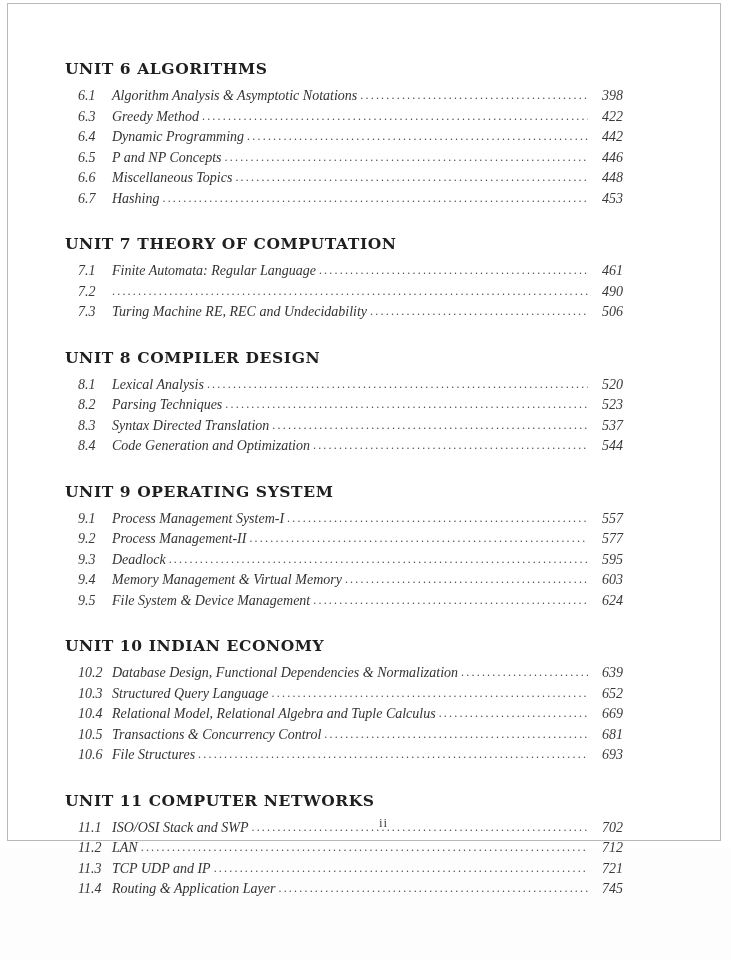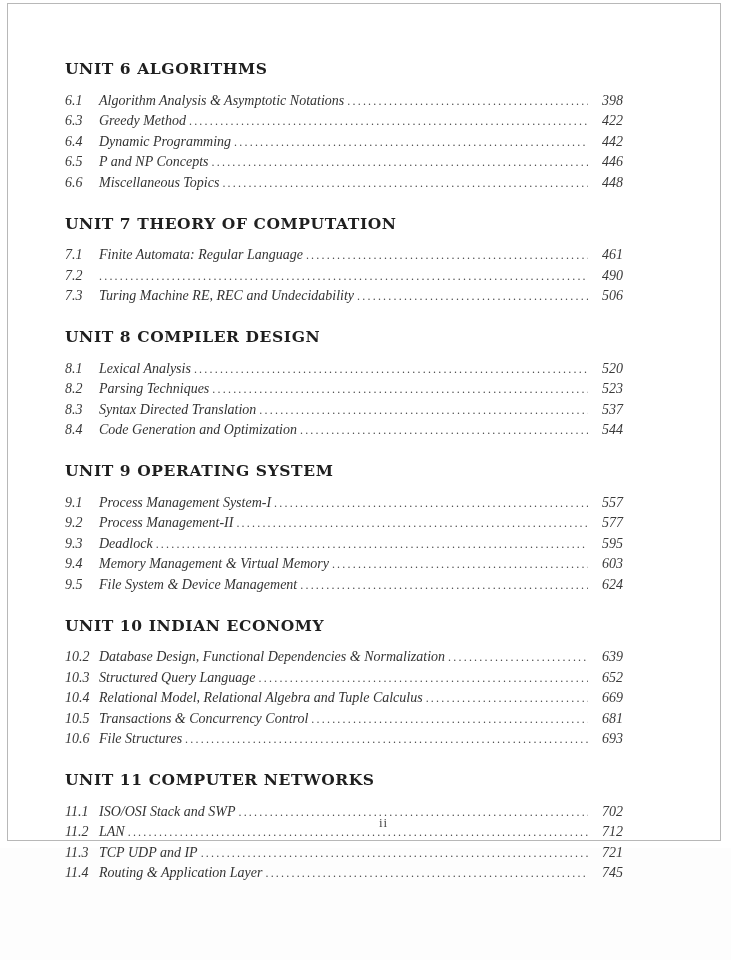--- a/index.html
+++ b/index.html
@@ -35,26 +35,27 @@
     line-height: 18px;
     letter-spacing: 0.6px;
     color: #1f1f1f;
     margin-top: 24px;
     margin-bottom: 10px;
   }
   .unit:first-child .unit-heading { margin-top: 0; }
   .entries { }
   .toc-row {
     display: flex;
-    align-items: flex-end;
+    align-items: flex-start;
     height: 20.5px;
     font-style: italic;
     font-size: 14px;
     color: #333333;
     white-space: nowrap;
+    margin-left: 13px;
   }
   .entry-num {
     flex: 0 0 34px;
     color: #3a3a3a;
   }
   .entry-title {
     flex: 0 0 auto;
     padding-right: 3px;
   }
   .entry-dots {
@@ -125,20 +126,26 @@
     <span class="entry-page">446</span>
   </div>
 
   <div class="toc-row">
     <span class="entry-num">6.6</span>
     <span class="entry-title">Miscellaneous Topics</span>
     <span class="entry-dots"></span>
     <span class="entry-page">448</span>
   </div>
 
+  <div class="toc-row">
+    <span class="entry-num">6.7</span>
+    <span class="entry-title">Hashing</span>
+    <span class="entry-dots"></span>
+    <span class="entry-page">453</span>
+  </div>
 </div>
   </div>
 
   <div class="unit">
     <div class="unit-heading">UNIT 7 THEORY OF COMPUTATION</div>
     <div class="entries">
   <div class="toc-row">
     <span class="entry-num">7.1</span>
     <span class="entry-title">Finite Automata: Regular Language</span>
     <span class="entry-dots"></span>

